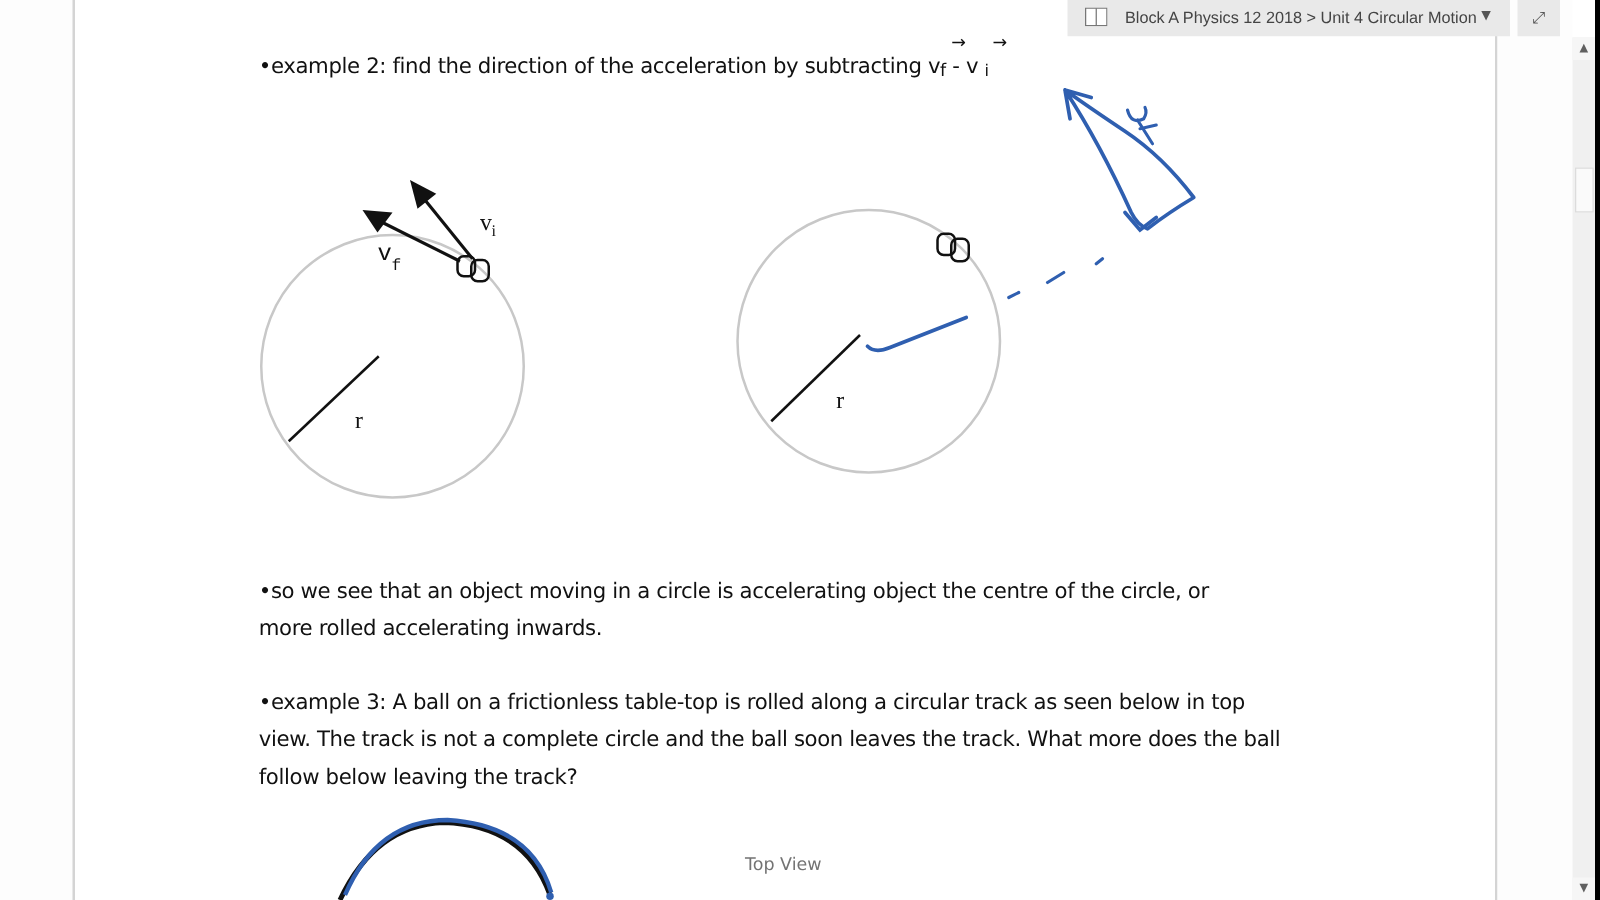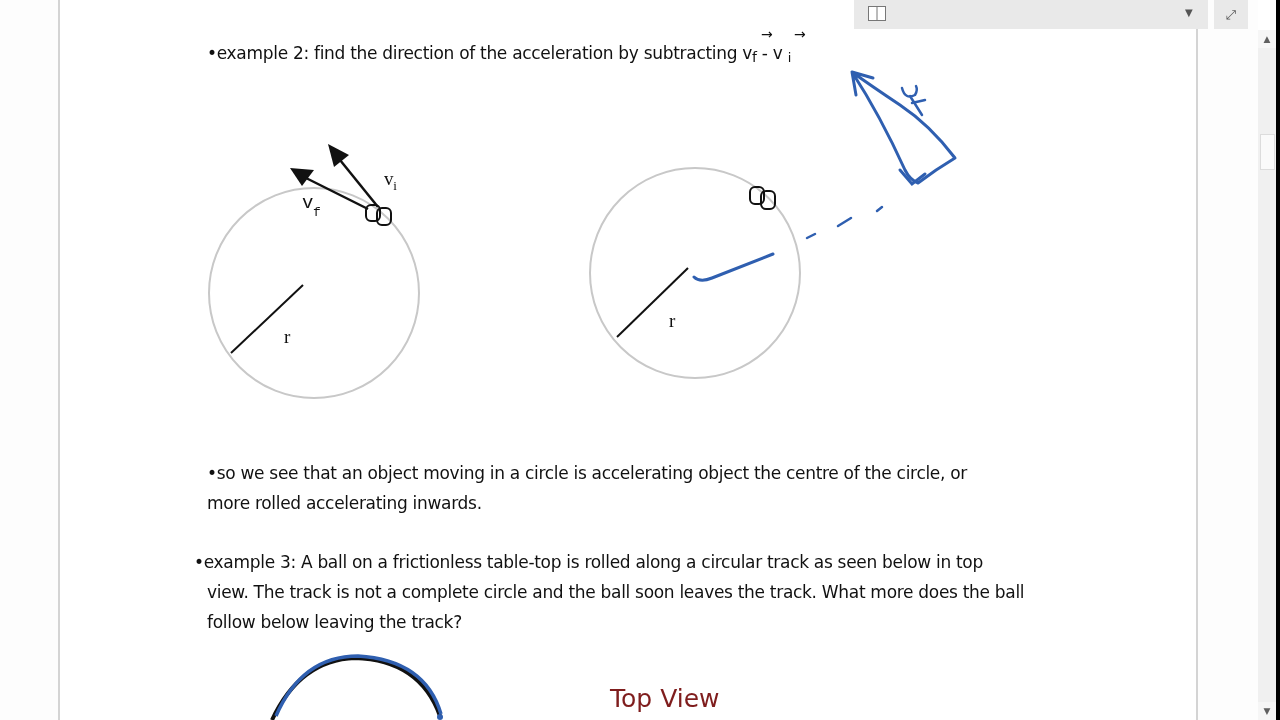--- a/index.html
+++ b/index.html
@@ -15,35 +15,36 @@
   .scroll-down{bottom:0;}
   .scroll-thumb{position:absolute;left:2px;top:104px;width:13px;height:34px;background:#fafafa;border:1px solid #dcdcdc;}
   .breadcrumb-bar{position:absolute;left:854px;top:0;width:354px;height:29px;background:#e9e9e9;display:flex;align-items:center;}
   .notebook-icon{position:absolute;left:14px;top:6px;width:18px;height:15px;}
   .breadcrumb-text{position:absolute;left:46px;top:6px;font-size:13px;color:#444;font-family:"Liberation Sans",sans-serif;white-space:nowrap;}
   .breadcrumb-caret{position:absolute;left:331px;top:7px;font-size:10px;color:#555;}
   .expand-btn{position:absolute;left:1214px;top:0;width:34px;height:29px;background:#e9e9e9;display:flex;align-items:center;justify-content:center;color:#555;font-size:13px;}
   .text{position:absolute;font-family:"DejaVu Sans",sans-serif;font-size:17px;color:#111;white-space:nowrap;letter-spacing:-0.3px;margin-left:14px;}
   .vec-arrow{position:absolute;font-size:14px;color:#111;}
   svg.draw{position:absolute;left:0;top:0;}
-  .top-view{position:absolute;left:610px;top:684px;font-size:25px;font-family:"DejaVu Sans",sans-serif;color:#7f1d1d;}
+  .top-view{position:absolute;left:596px;top:684px;font-size:14px;font-family:"DejaVu Sans",sans-serif;color:#737373;}
 </style>
 </head>
 <body>
 
 <div class="left-margin"></div>
 <div class="page-border-left"></div>
 <div class="page-border-right"></div>
 <div class="right-pane"></div>
 
 <div class="breadcrumb-bar">
   <svg class="notebook-icon" viewBox="0 0 18 15">
     <rect x="0.5" y="0.5" width="17" height="14" fill="#fff" stroke="#777" stroke-width="1"></rect>
     <line x1="9" y1="0.5" x2="9" y2="14.5" stroke="#777" stroke-width="1"></line>
   </svg>
+  <span class="breadcrumb-text">Block A Physics 12 2018 &gt; Unit 4 Circular Motion</span>
   <span class="breadcrumb-caret">▼</span>
 </div>
 <div class="expand-btn">
   <span>⤢</span>
 </div>
 
 <div class="scrollbar">
   <div class="scroll-btn scroll-up">
       <span>▲</span>
     </div>
@@ -94,17 +95,17 @@
 </svg>
 
 <div class="text" style="left:370px;top:168px;font-family:'Liberation Serif',serif;font-size:19px;"><span>v</span><span style="font-size:13px;position:relative;top:5px;">i</span></div>
 <div class="text" style="left:288px;top:192px;font-family:Liberation Mono, monospace;font-size:19px;"><span>v</span><span style="font-size:13px;position:relative;top:8px;">f</span></div>
 <div class="text" style="left:270px;top:326px;font-family:'Liberation Serif',serif;font-size:19px;">r</div>
 <div class="text" style="left:655px;top:310px;font-family:'Liberation Serif',serif;font-size:19px;">r</div>
 
 <div class="text" style="left:193px;top:463px;">•so we see that an object moving in a circle is accelerating object the centre of the circle, or</div>
 <div class="text" style="left:193px;top:493px;">more rolled accelerating inwards.</div>
 
-<div class="text" style="left:180px;top:552px;">•example 3: A ball on a frictionless table-top is rolled along a circular track as seen below in top</div>
+<div class="text" style="left:193px;top:552px;">•example 3: A ball on a frictionless table-top is rolled along a circular track as seen below in top</div>
 <div class="text" style="left:193px;top:582px;">view. The track is not a complete circle and the ball soon leaves the track. What more does the ball</div>
 <div class="text" style="left:193px;top:612px;">follow below leaving the track?</div>
 
 <div class="top-view">Top View</div>
 
 </body></html>

